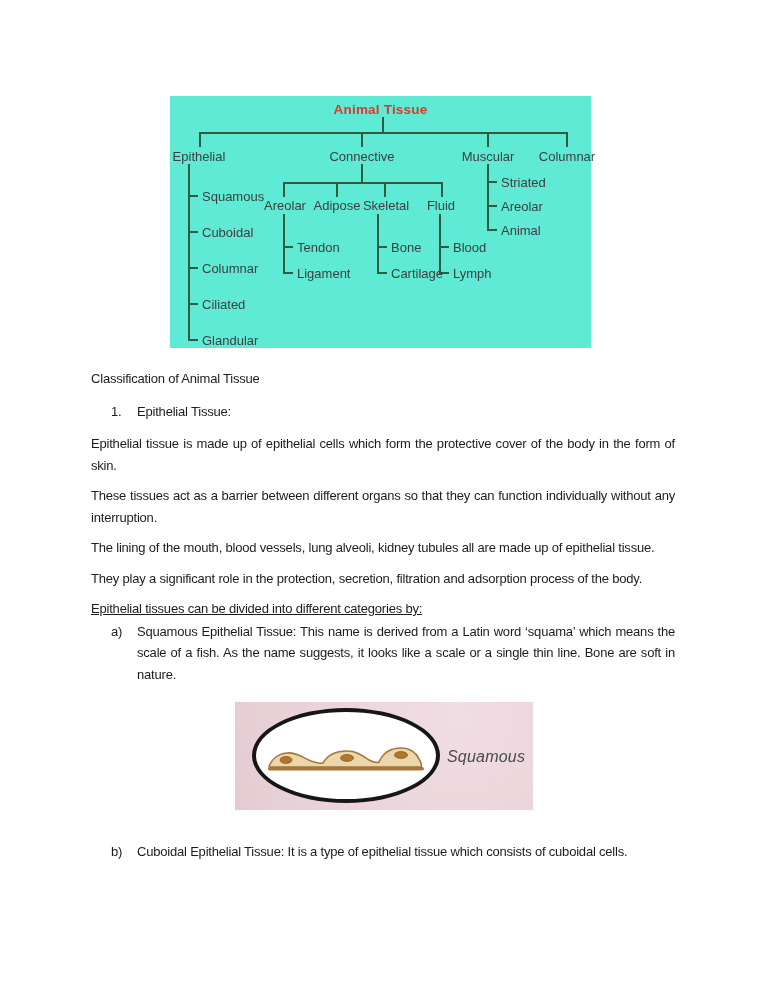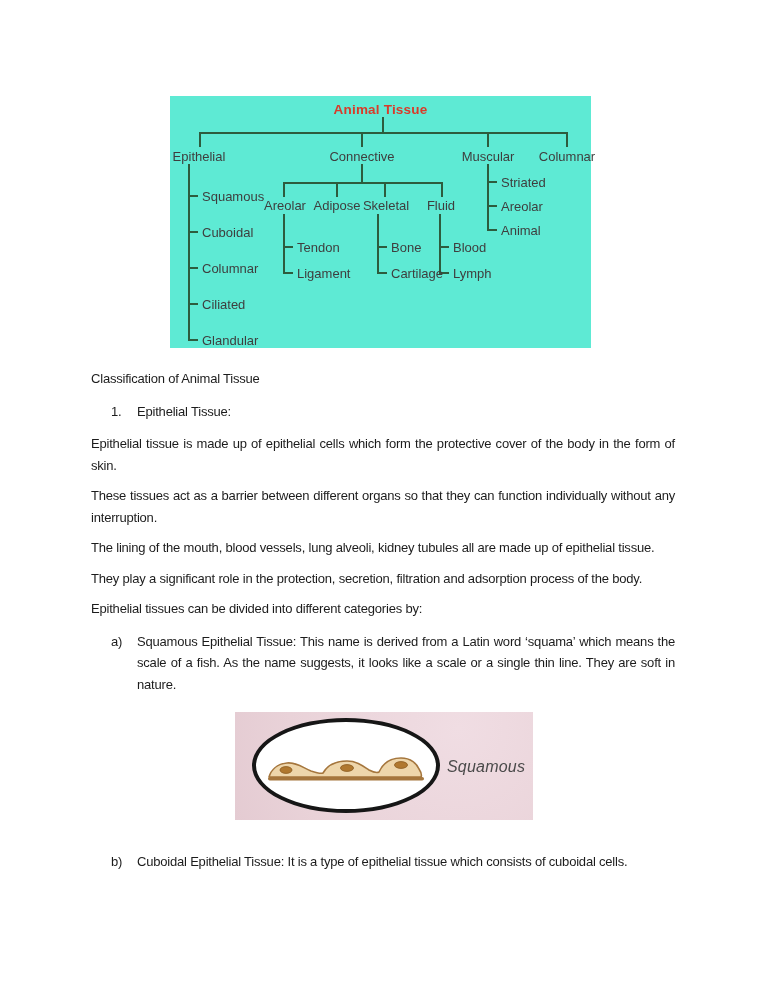--- a/index.html
+++ b/index.html
@@ -22,21 +22,21 @@
     position:absolute;font-size:13px;color:#3e3e3e;white-space:nowrap;
   }
   .ctr{transform:translateX(-50%);}
   
   .textcol{
     position:absolute;left:91px;top:368px;width:584px;
     font-size:13px;line-height:21.5px;letter-spacing:-0.2px;color:#1c1c1c;
   }
   .heading{margin:0 0 11px 0;}
   .para{margin:0 0 9px 0;text-align:justify;}
-  .para.last{margin-bottom:11px;}
+  .para.last{margin-bottom:1px;text-decoration:underline;}
   .li{display:flex;margin:0 0 11px 0;}
   .li .marker{flex:none;width:26px;padding-left:20px;}
   .li .litext{flex:1;text-align:justify;}
   
   .figure{
     position:relative;width:298px;height:108px;
     margin:17px 0 31px 144px;
     background:radial-gradient(circle at 75% 15%, #f0dde3, #e9d2d8 70%, #e4cbd2);
   }
   .ellipse{
@@ -133,21 +133,21 @@
   </div>
 
   <p class="para">Epithelial tissue is made up of epithelial cells which form the protective cover of the body in the form of skin.</p>
   <p class="para">These tissues act as a barrier between different organs so that they can function individually without any interruption.</p>
   <p class="para">The lining of the mouth, blood vessels, lung alveoli, kidney tubules all are made up of epithelial tissue.</p>
   <p class="para">They play a significant role in the protection, secretion, filtration and adsorption process of the body.</p>
   <p class="para last">Epithelial tissues can be divided into different categories by:</p>
 
   <div class="li">
     <span class="marker">a)</span>
-    <span class="litext">Squamous Epithelial Tissue: This name is derived from a Latin word ‘squama’ which means the scale of a fish. As the name suggests, it looks like a scale or a single thin line. They are soft in nature.</span>
+    <span class="litext">Squamous Epithelial Tissue: This name is derived from a Latin word ‘squama’ which means the scale of a fish. As the name suggests, it looks like a scale or a single thin line. Bone are soft in nature.</span>
   </div>
 
   <div class="figure">
     <div class="ellipse"></div>
     <svg class="cells-svg" viewBox="0 0 166 40">
       <rect x="3" y="27" width="156" height="3.6" rx="1.8" fill="#a5763d"></rect>
       <path d="M4,27 C6,20 12,14 22,13 C32,12 38,18 46,21 C52,23 56,24 58,23
                C62,16 70,11 82,11 C92,11 98,16 104,20 C108,22 112,23 114,22
                C118,13 126,8 136,8 C146,8 152,14 154,19 C156,22 157,25 156,27 Z" fill="#eed6ab" stroke="#a5763d" stroke-width="1.6" stroke-linejoin="round"></path>
       <ellipse cx="21" cy="20" rx="6" ry="3.4" fill="#b0782f" stroke="#8a5a20" stroke-width="0.8"></ellipse>

